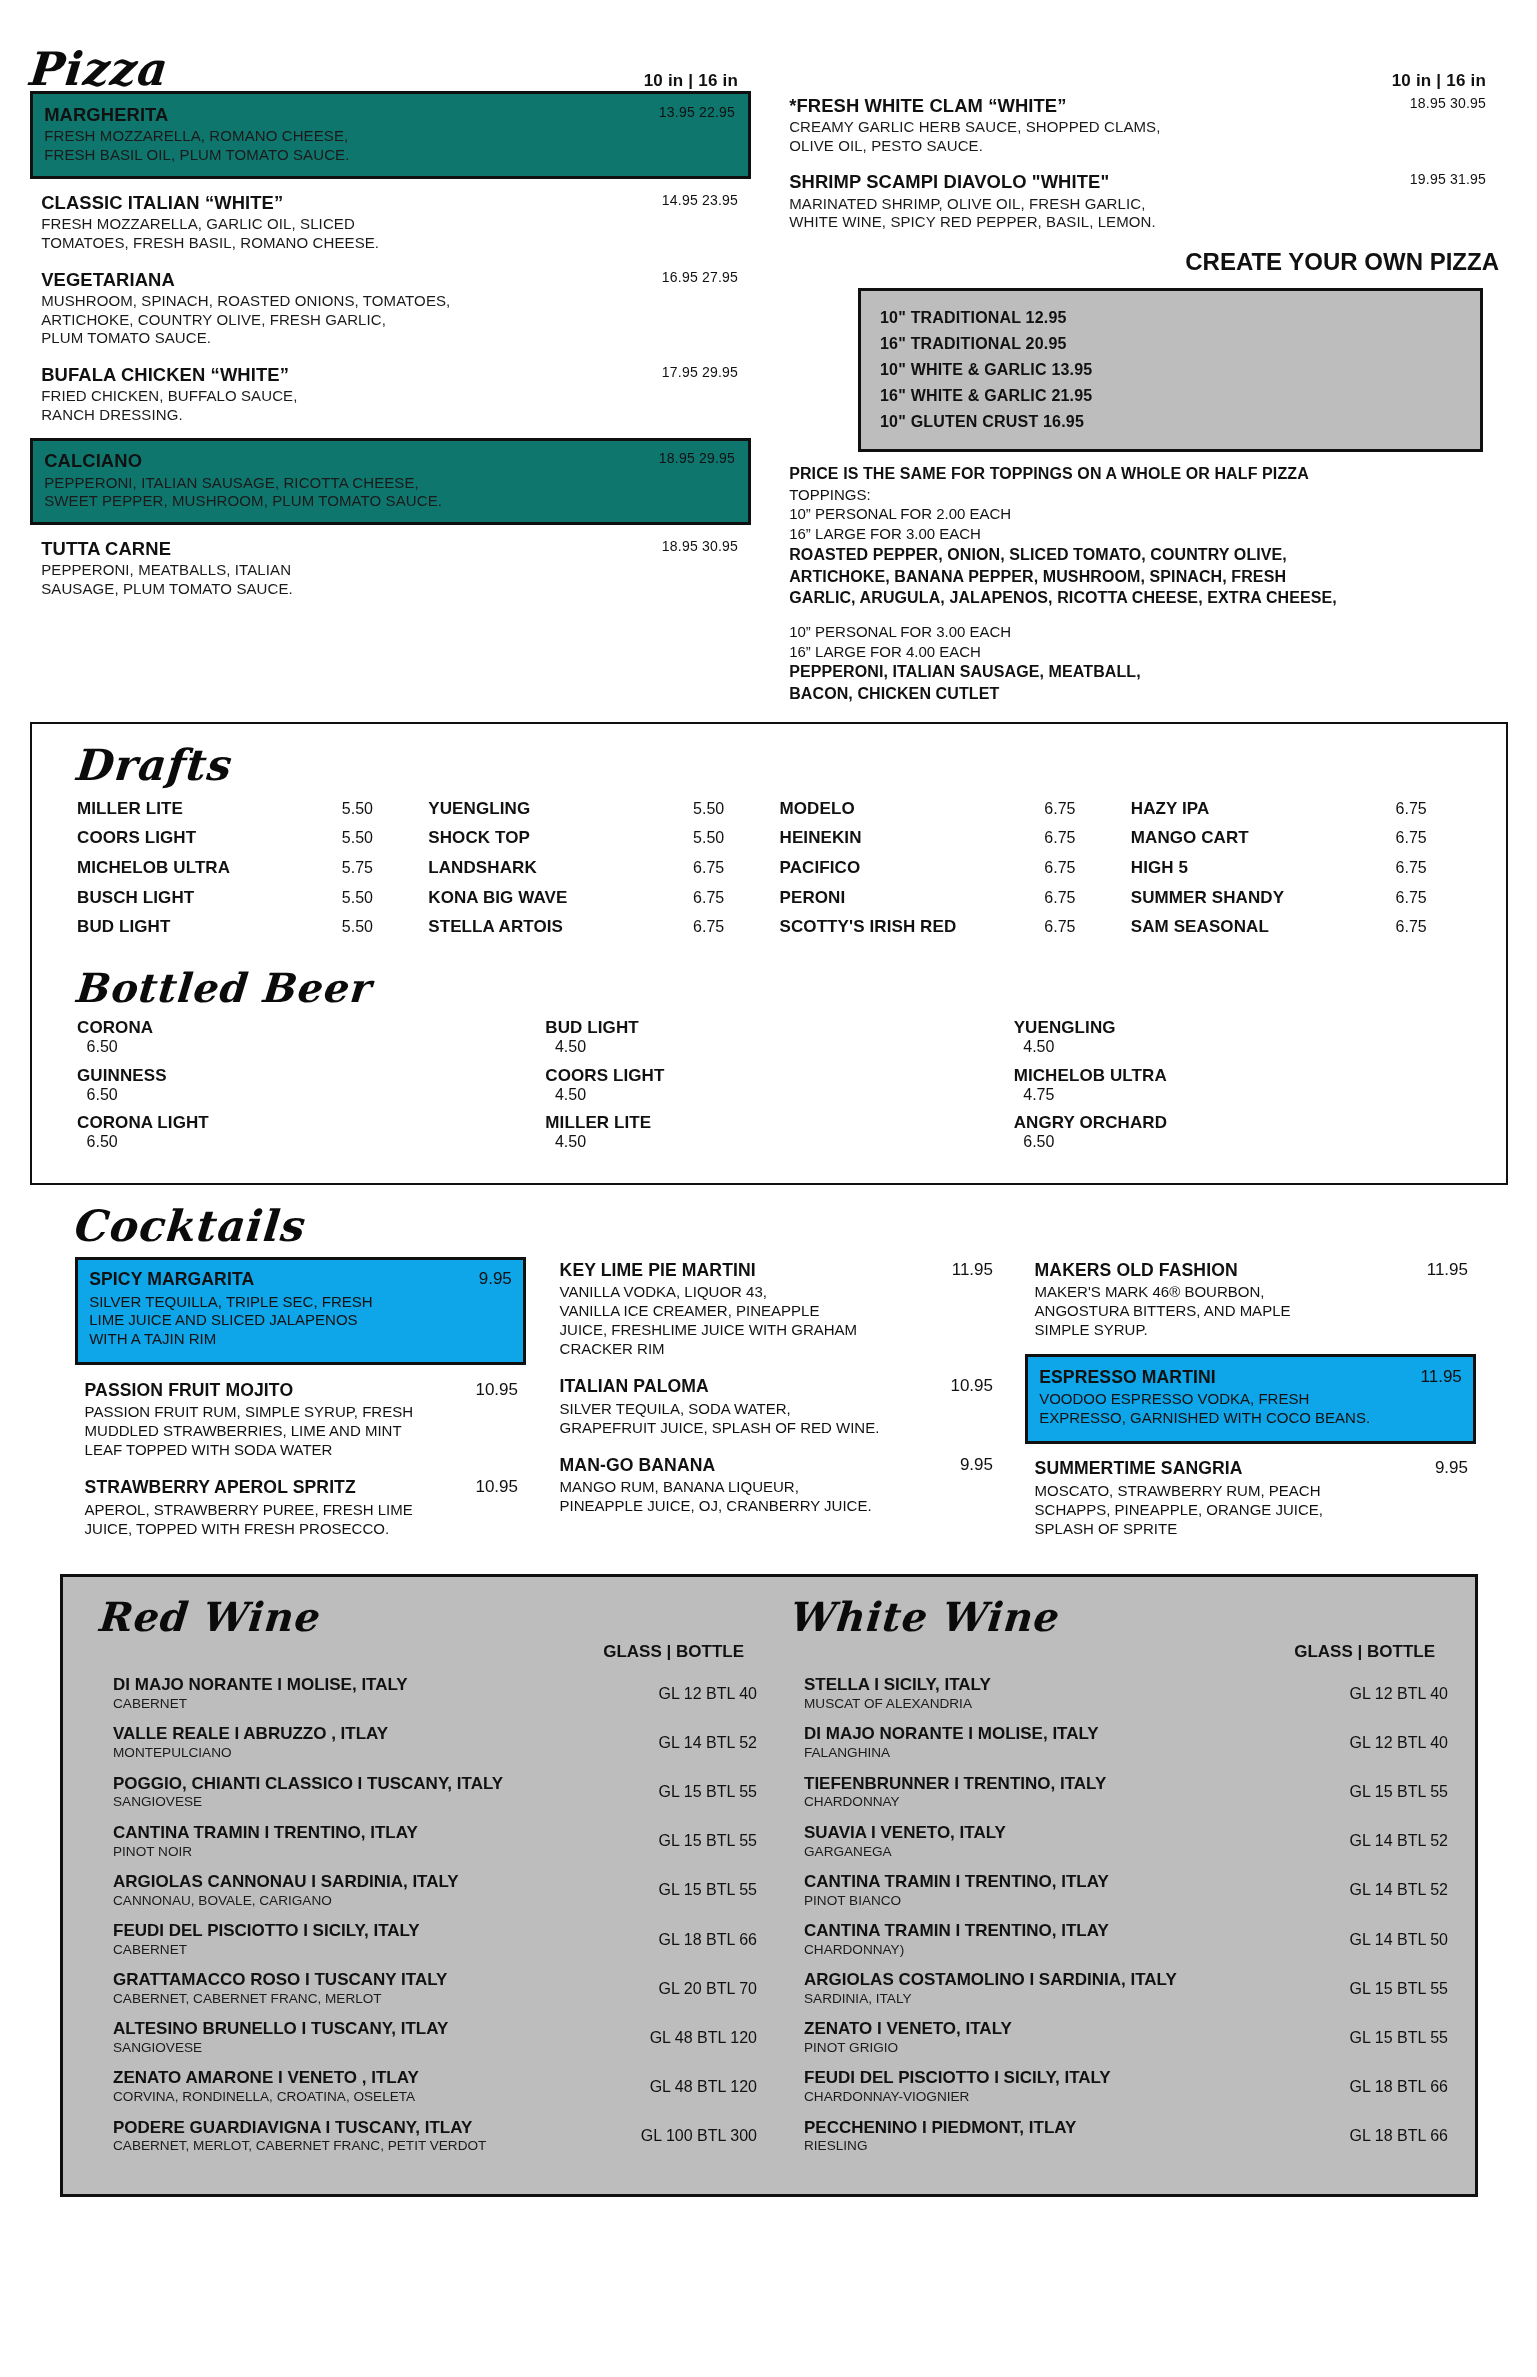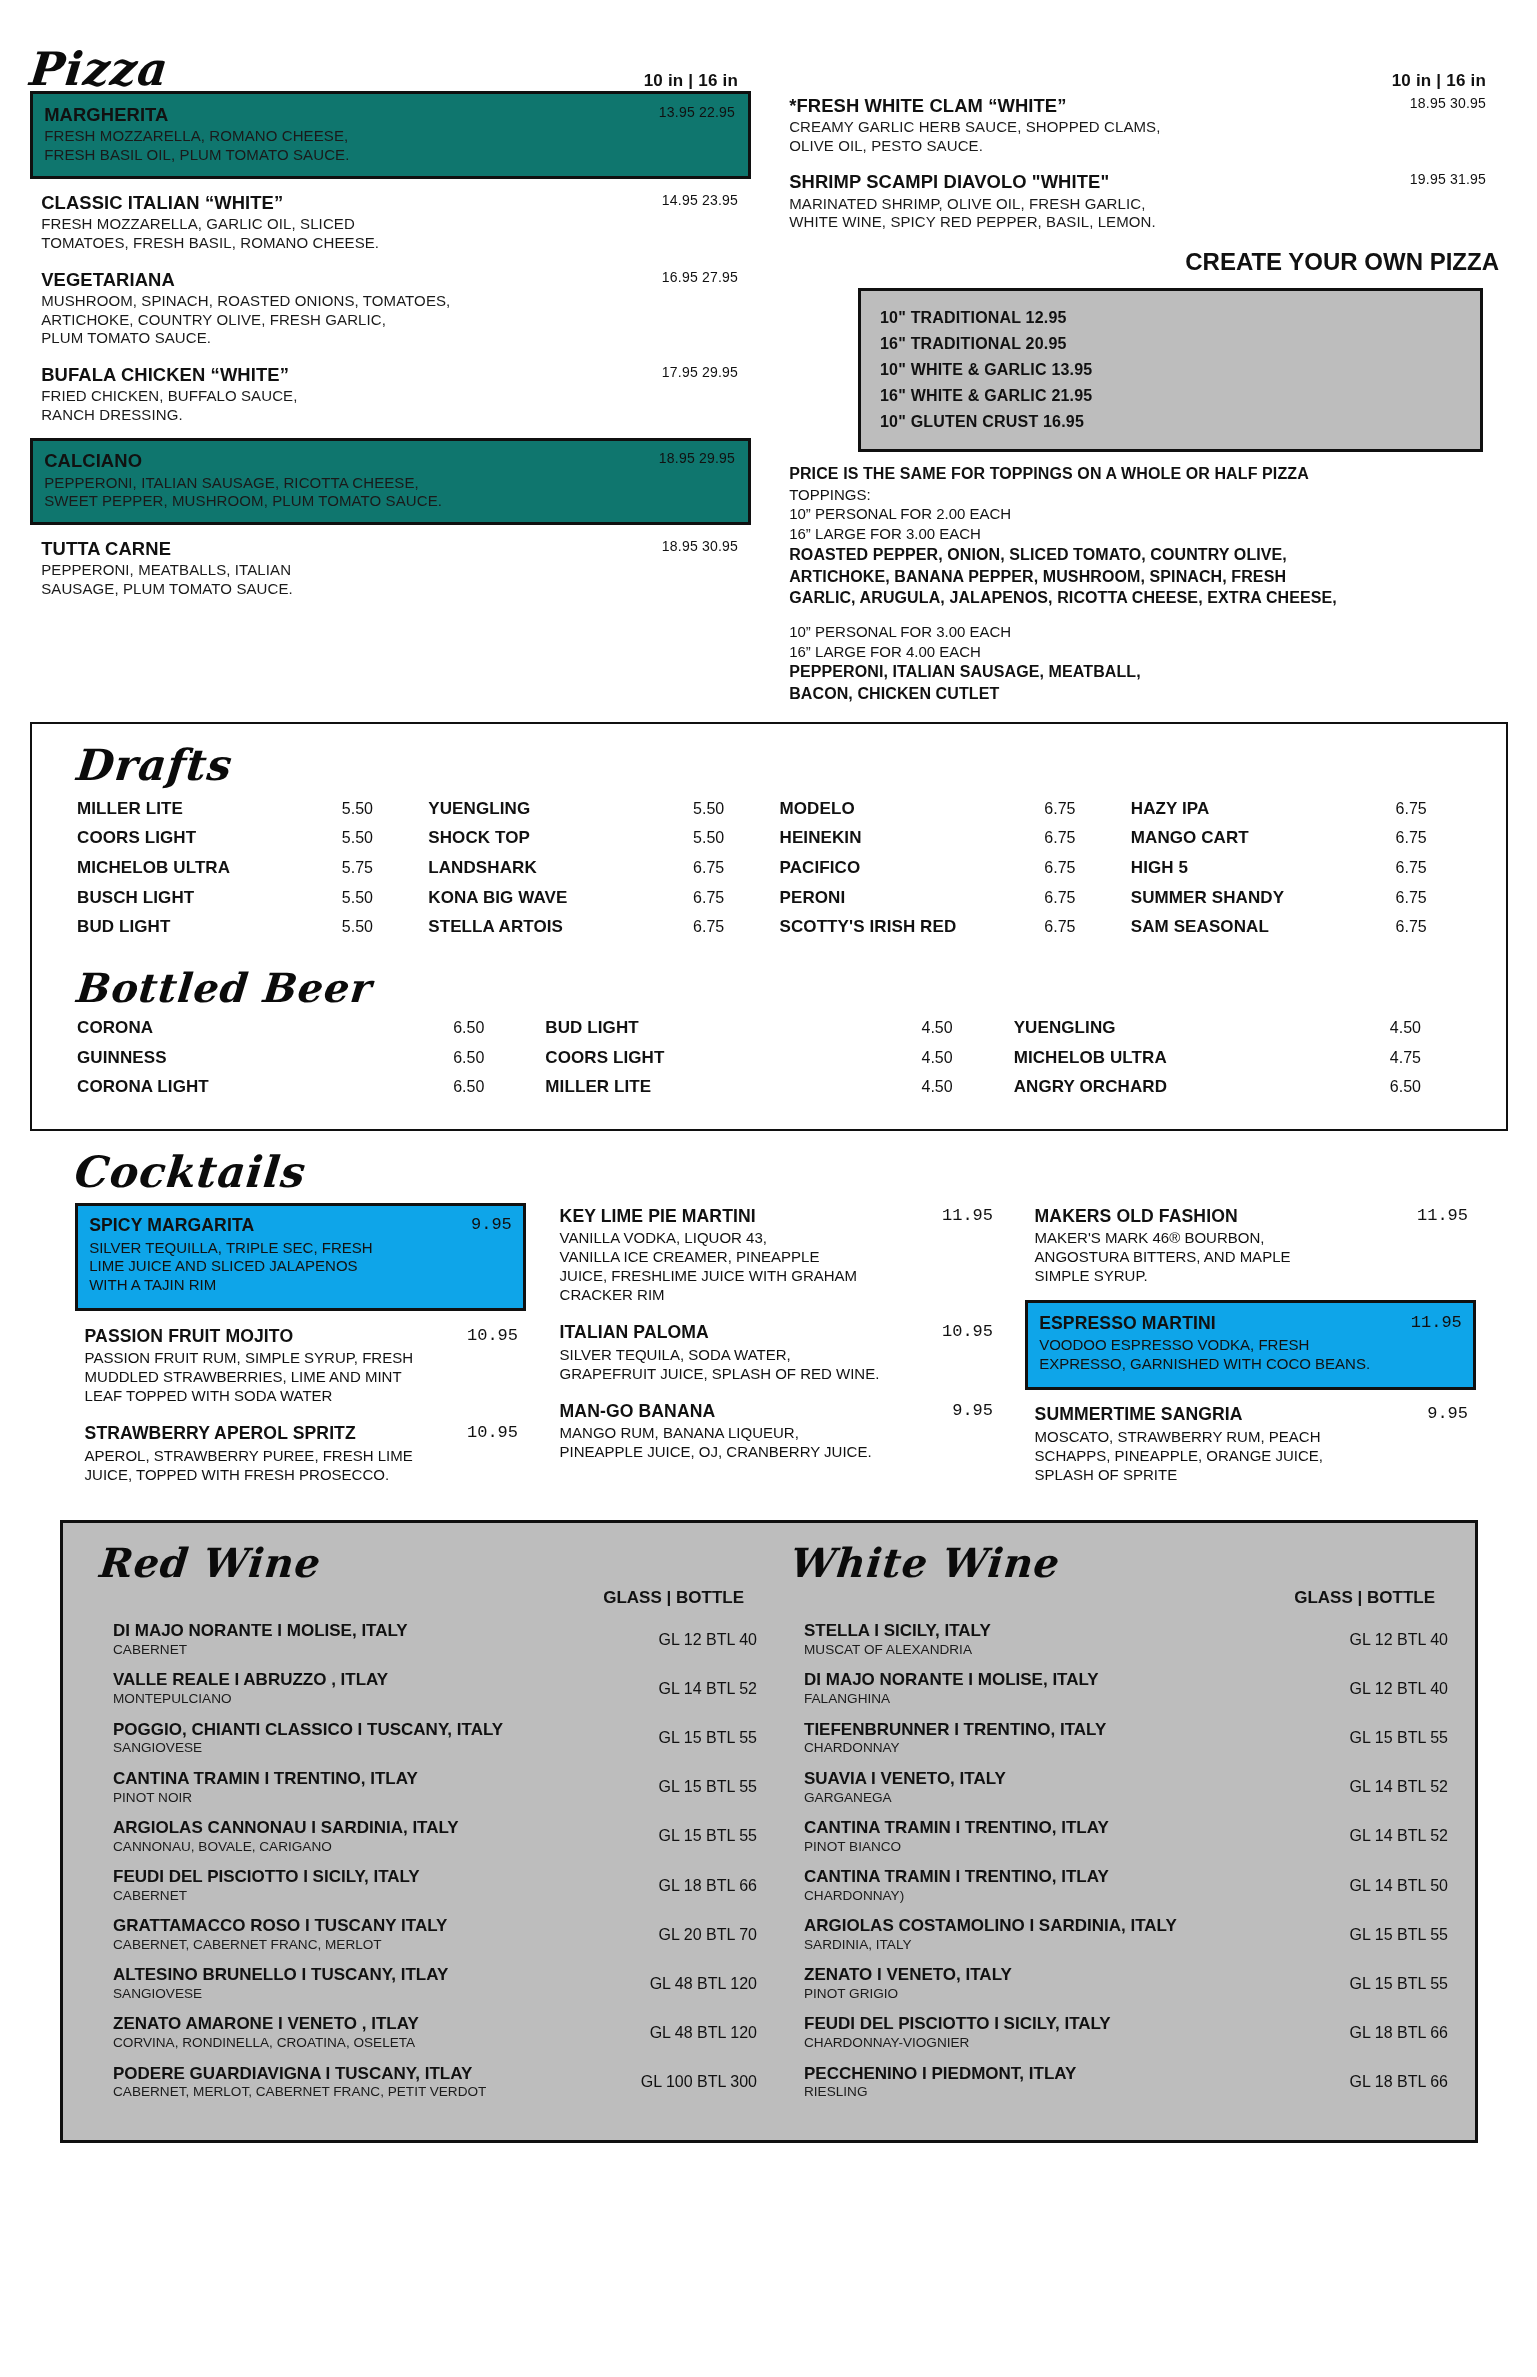--- a/index.html
+++ b/index.html
@@ -56,31 +56,31 @@
   
   .panel { border: 2.4px solid #101010; margin: 17.6px 0 0 0; padding: 21px 32px 27px 45px; }
   .beer-grid { display: grid; column-gap: 8px; }
   .beer-grid.drafts { grid-template-columns: repeat(4, 1fr); margin-top: 8px; }
   .beer-grid.bottled { grid-template-columns: repeat(3, 1fr); margin-top: 6.4px; }
   .beer-row { display: flex; justify-content: space-between; align-items: baseline; padding: 4.8px 0; }
   .beer-name { font-size: 17px; font-weight: bold; letter-spacing: 0.1px; }
   .beer-price { font-size: 16px; font-weight: 400; padding-left: 9.6px; }
   .drafts .beer-row .beer-price { min-width: 46px; text-align: left; }
   .drafts .beer-row { padding-right: 42px; }
-  .bottled .beer-row { padding-right: 53px; }
+  .bottled .beer-row { padding-right: 53px; flex-direction: column; }
   .bottled-head { margin-top: 27px; }
 
   
   .cocktails-sec { margin-top: 21px; padding: 0 32px 0 45px; }
   .ck-grid { display: grid; grid-template-columns: 1fr 1fr 1fr; gap: 0 24px; margin-top: 9.6px; }
   .ck-item { padding: 3.2px 8px 3.2px 9.6px; margin-bottom: 11.2px; }
   .ck-item.boxed { background: #0ea5e9; border: 3.2px solid #101010; padding: 9.6px 11.2px 13px 11.2px; }
   .ck-top { display: flex; justify-content: space-between; align-items: flex-start; }
   .ck-name { font-size: 17.6px; font-weight: bold; letter-spacing: 0.1px; }
-  .ck-price { font-size: 17px; font-weight: 400; padding-left: 9.6px; white-space: nowrap; font-family: Liberation Mono, monospace; }
+  .ck-price { font-size: 17px; font-weight: 400; padding-left: 9.6px; white-space: nowrap; }
   .ck-desc { font-size: 15px; font-weight: 300; line-height: 1.26; margin-top: 2.4px; }
 
   
   .wine-panel {
     background: #bdbdbd; border: 3.2px solid #101010;
     margin: 21px 30px 0 30px; padding: 21px 27px 27px 37px;
     display: grid; grid-template-columns: 1fr 1fr; gap: 0 34px;
   }
   .wine-col { position: relative; }
   .wine-head-row { display: flex; flex-direction: column; }

